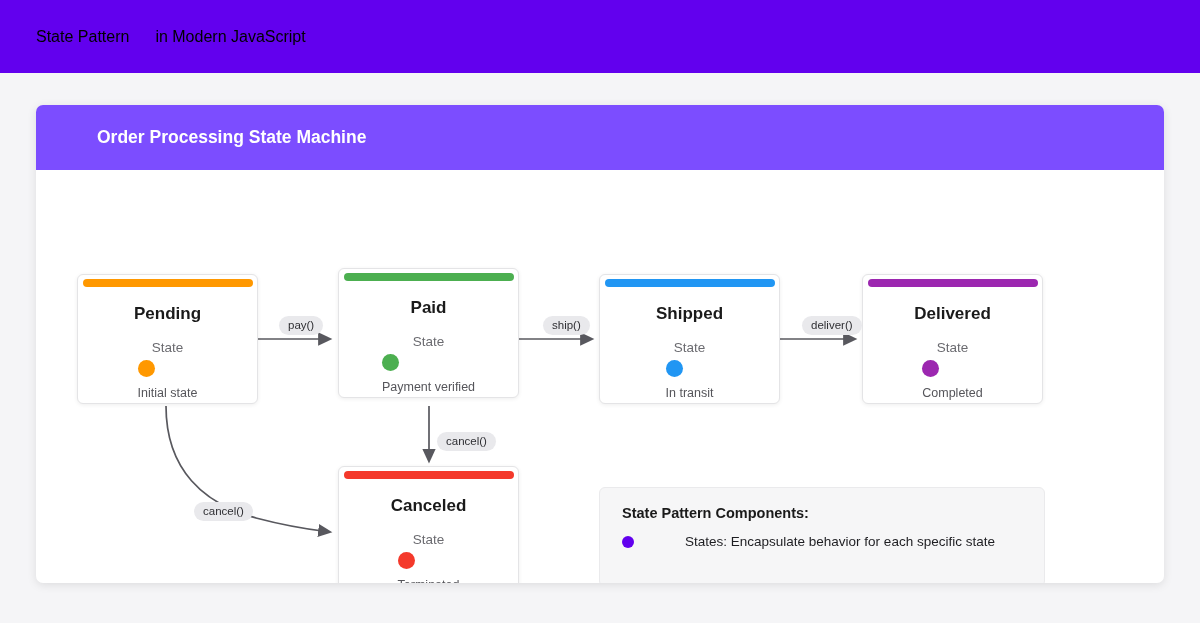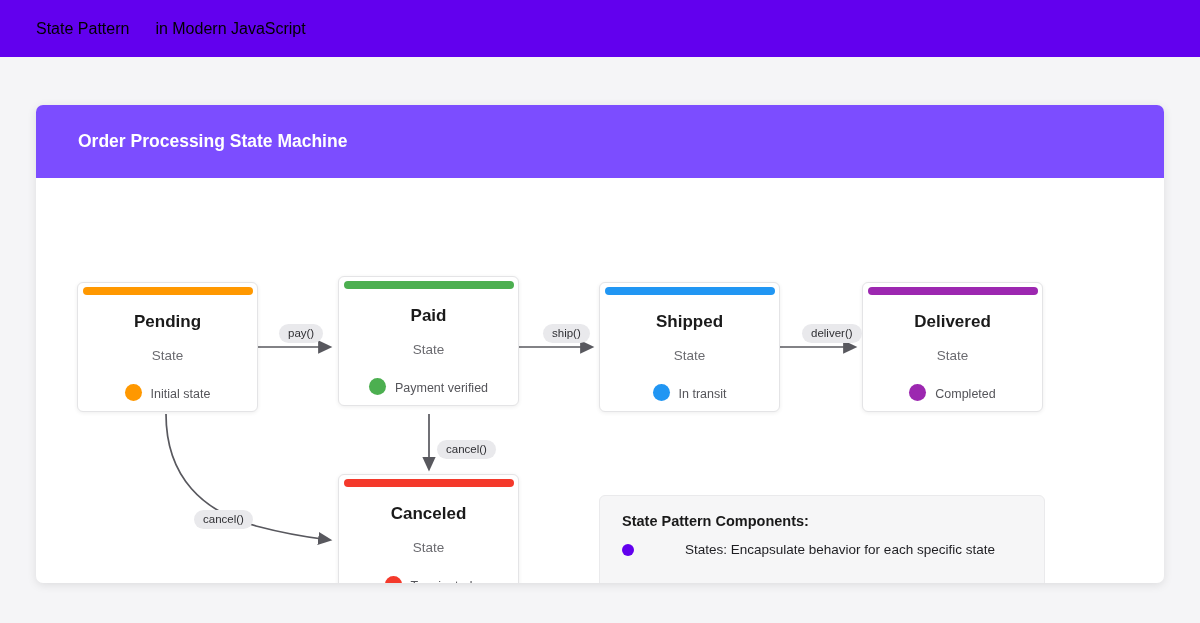--- a/index.html
+++ b/index.html
@@ -8,46 +8,46 @@
     width: 1200px;
     height: 623px;
     background: #f5f5f7;
     font-family: "Liberation Sans", sans-serif;
     overflow: hidden;
     position: relative;
   }
 
   
   #app-header {
-    height: 57px;
+    height: 73px;
     background: #6200ee;
     display: flex;
     align-items: center;
     padding-left: 36px;
     gap: 26px;
   }
 
   
   #diagram-card {
     position: absolute;
     left: 36px;
     top: 105px;
     width: 1128px;
     height: 478px;
     background: #ffffff;
     border-radius: 7px;
     box-shadow: 0 2px 10px rgba(0,0,0,0.10);
     overflow: hidden;
   }
   #diagram-card-header {
-    height: 73px;
+    height: 65px;
     background: #7c4dff;
     display: flex;
     align-items: center;
-    padding-left: 42px;
+    padding-left: 61px;
   }
   #diagram-card-title {
     color: #ffffff;
     font-size: 17.5px;
     font-weight: bold;
   }
 
   #diagram-canvas {
     position: relative;
     width: 100%;
@@ -82,23 +82,24 @@
     color: #1a1a1a;
     margin-top: 17px;
   }
   .state-kind {
     font-size: 13.5px;
     color: #6b6b70;
     margin-top: 16px;
   }
   .state-badge {
     display: flex;
-    align-items: flex-end;
+    align-items: flex-start;
     gap: 9px;
-    margin-top: 21px;
+    margin-top: 5px;
+    flex-direction: column;
   }
   .state-dot {
     width: 17px;
     height: 17px;
     border-radius: 50%;
     flex: none;
   }
   .state-badge-label {
     font-size: 12.5px;
     color: #55555a;

